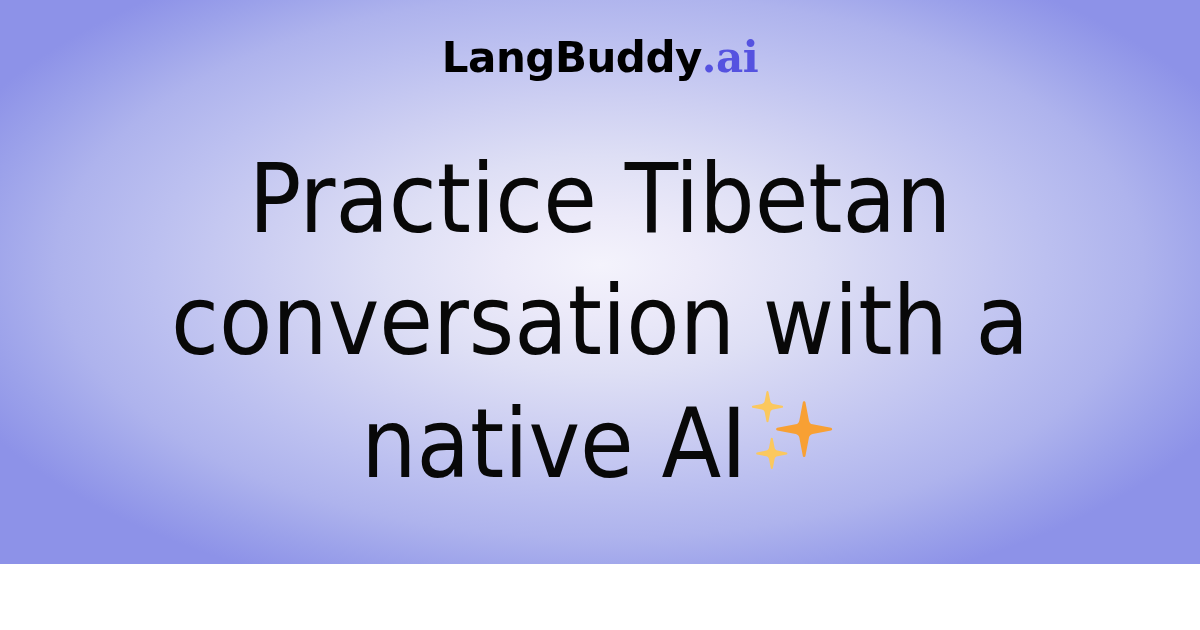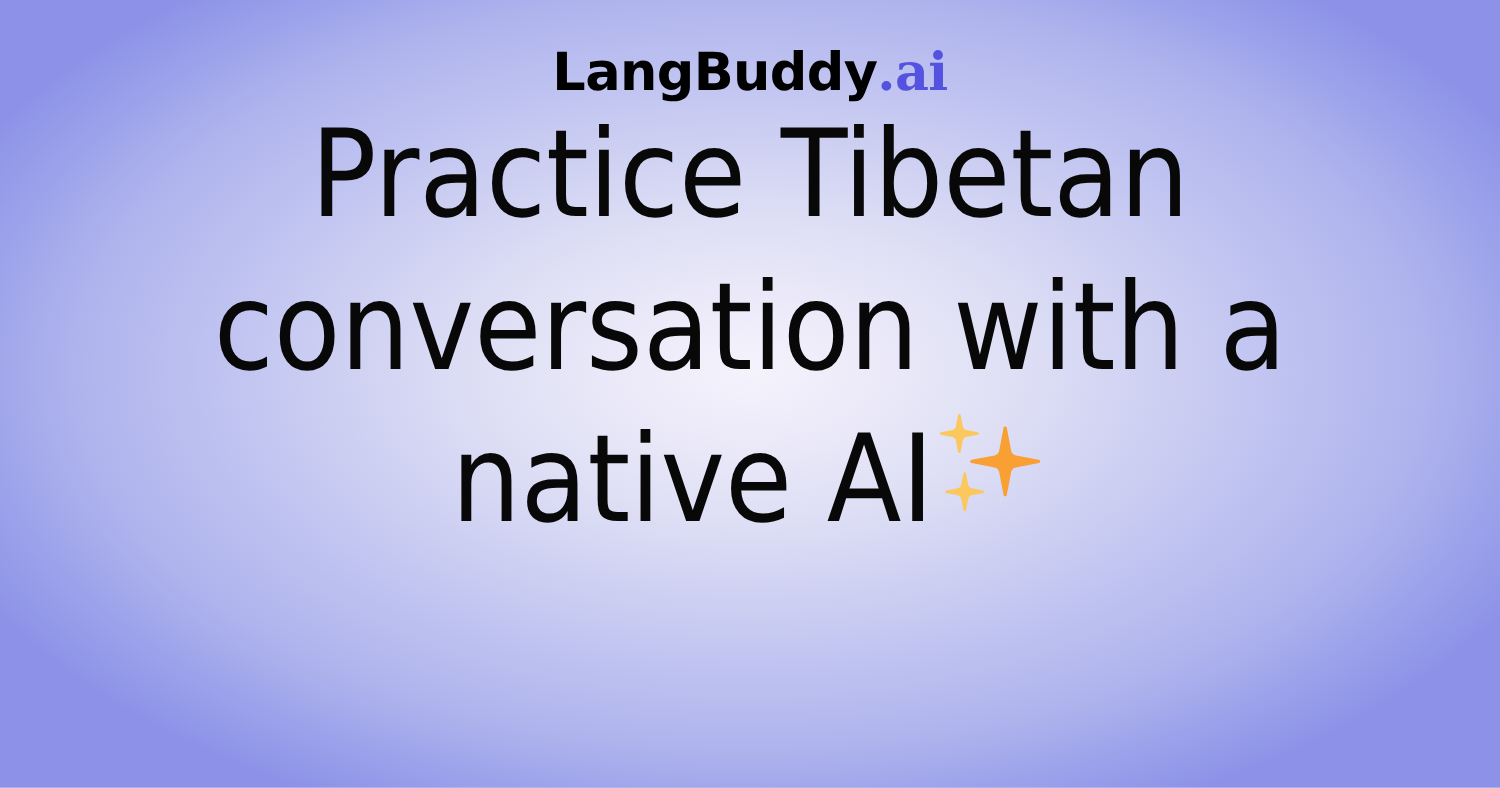--- a/index.html
+++ b/index.html
@@ -11,21 +11,21 @@
     width: 1200px;
     height: 630px;
     overflow: hidden;
     font-family: "Liberation Sans", sans-serif;
   }
 
   
   .og-card {
     position: relative;
     width: 1200px;
-    height: 630px;
+    height: 564px;
     box-sizing: border-box;
     background-color: #8b90e8;
     background-image:
       radial-gradient(ellipse 58% 62% at 50% 47%,
         #f4f3fc 0%,
         #eceaf9 14%,
         #dedff5 31%,
         #cdcff2 48%,
         #bcc0f0 64%,
         #aeb3ed 78%,
@@ -61,20 +61,21 @@
     color: #5552e0;
   }
 
   
   .headline-wrap {
     flex: 1 1 auto;
     width: 1080px;
     display: flex;
     flex-direction: column;
     align-items: center;
+    justify-content: center;
     box-sizing: border-box;
   }
 
   .headline {
     margin: 0;
     font-family: "DejaVu Sans Condensed", "Liberation Sans Narrow", "Liberation Sans", sans-serif;
     font-stretch: condensed;
     font-weight: 400;
     font-size: 97px;
     line-height: 1.26;

